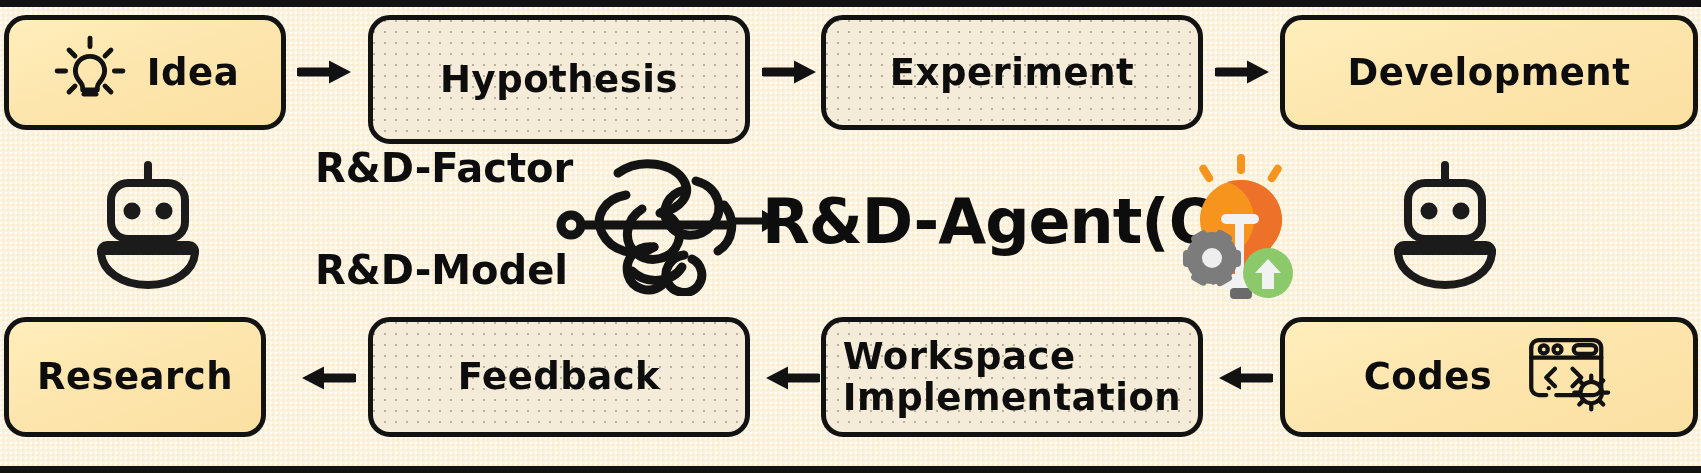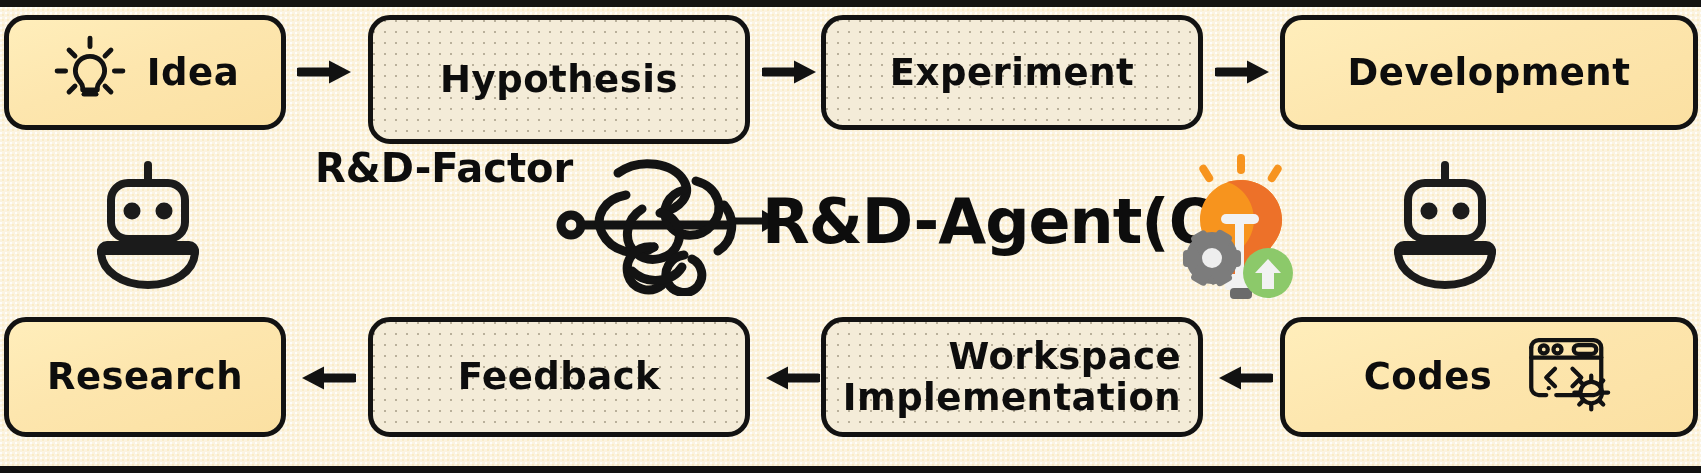--- a/index.html
+++ b/index.html
@@ -33,21 +33,21 @@
     justify-content:center;
     gap:18px;
     overflow:hidden;
   }
   .node .label{
     font-family:"DejaVu Sans",sans-serif;
     font-weight:700;
     color:#0d0d0d;
     letter-spacing:.5px;
     line-height:1.12;
-    text-align:right;
+    text-align:left;
     white-space:pre-line;
   }
   
   .fill-yellow{
     background:linear-gradient(160deg,#ffeebb 0%,#fde6ae 45%,#fbe0a2 100%);
   }
   
   .fill-dots{
     background-color:#f4ecd8;
     background-image:radial-gradient(circle at 1px 1px, #b9b09a 1.1px, transparent 1.2px);
@@ -129,20 +129,21 @@
       <path d="M60 6v16"></path>
       <rect x="23" y="24" width="74" height="56" rx="17"></rect>
       <circle cx="44" cy="52" r="8.5" fill="#1b1b1b" stroke="none"></circle>
       <circle cx="76" cy="52" r="8.5" fill="#1b1b1b" stroke="none"></circle>
       <path d="M13 92h94c0 20-21 34-47 34S13 112 13 92z"></path>
       <path d="M13 92a6 6 0 0 1 6-6h82a6 6 0 0 1 6 6"></path>
     </svg>
   </div>
 
   <div class="centertext" style="left:315px;top:138px;font-size:40px;">R&amp;D-Factor</div>
+  <div class="centertext" style="left:315px;top:240px;font-size:40px;">R&amp;D-Model</div>
 
   <div class="floater" style="left:556px;top:144px;">
     <svg width="205" height="145" viewBox="0 0 205 145" fill="none" stroke="#131313" stroke-width="9" stroke-linecap="round" stroke-linejoin="round">
       <circle cx="15" cy="74" r="10"></circle>
       <path d="M25 74h150"></path>
       <path d="M70 44c-22 4-32 22-24 38 9 18 34 26 52 14"></path>
       <path d="M62 22c22-16 56-10 66 8 8 14-4 28-22 31"></path>
       <path d="M140 30c22 6 30 28 16 44-12 14-34 14-44-2-8-13 0-29 16-33"></path>
       <path d="M86 58c-16 10-20 32-6 44 14 12 36 6 42-10 5-14-4-28-18-30"></path>
       <path d="M98 96c-18-2-30 12-26 28 4 14 22 20 34 10"></path>
@@ -193,21 +194,21 @@
     <svg width="120" height="132" viewBox="0 0 120 132" fill="none" stroke="#1b1b1b" stroke-width="8" stroke-linecap="round" stroke-linejoin="round">
       <path d="M60 6v16"></path>
       <rect x="23" y="24" width="74" height="56" rx="17"></rect>
       <circle cx="44" cy="52" r="8.5" fill="#1b1b1b" stroke="none"></circle>
       <circle cx="76" cy="52" r="8.5" fill="#1b1b1b" stroke="none"></circle>
       <path d="M13 92h94c0 20-21 34-47 34S13 112 13 92z"></path>
       <path d="M13 92a6 6 0 0 1 6-6h82a6 6 0 0 1 6 6"></path>
     </svg>
   </div>
 
-  <div class="node fill-yellow" style="left:4px;top:310px;width:282px;height:120px;">
+  <div class="node fill-yellow" style="left:4px;top:310px;width:262px;height:120px;">
     <span class="label" style="font-size:37px;">Research</span>
   </div>
 
   <div class="arrow" style="left:296px;top:350px;width:62px;height:42px;">
     <svg width="58" height="36" viewBox="0 0 58 36">
       <path d="M56 18H20" stroke="#121212" stroke-width="9" stroke-linecap="round"></path>
       <path d="M4 18 26 6.5v23z" fill="#121212"></path>
     </svg>
   </div>
 

